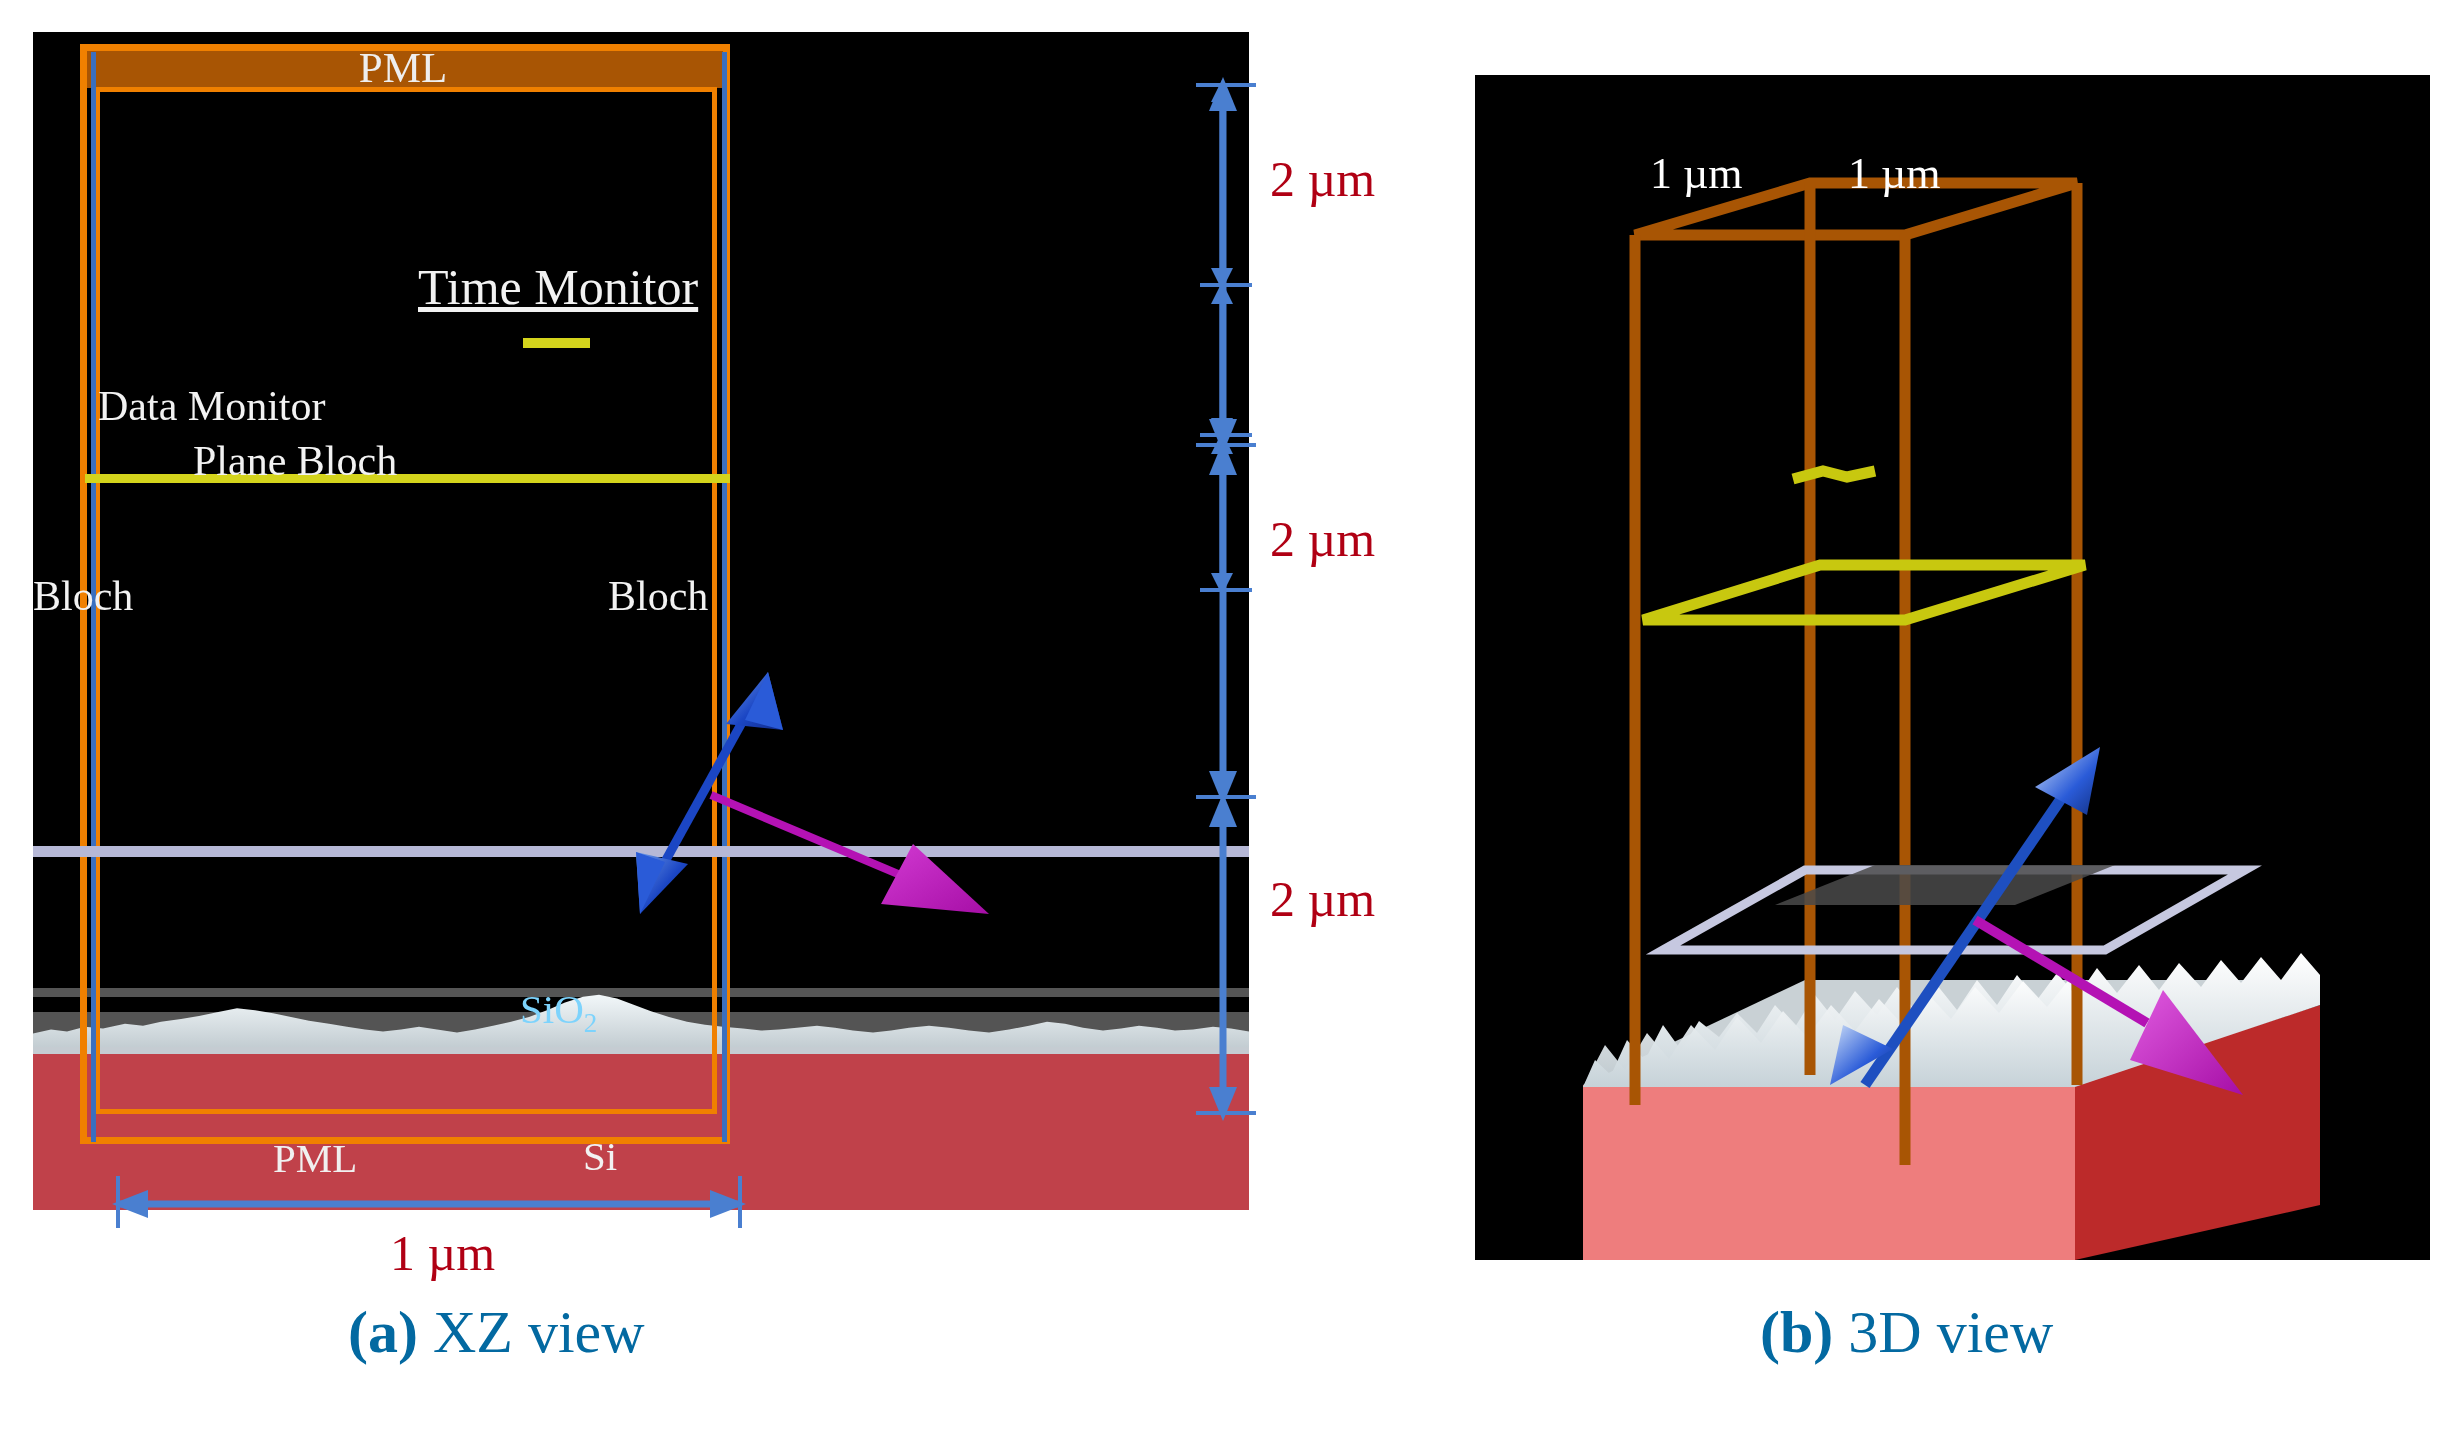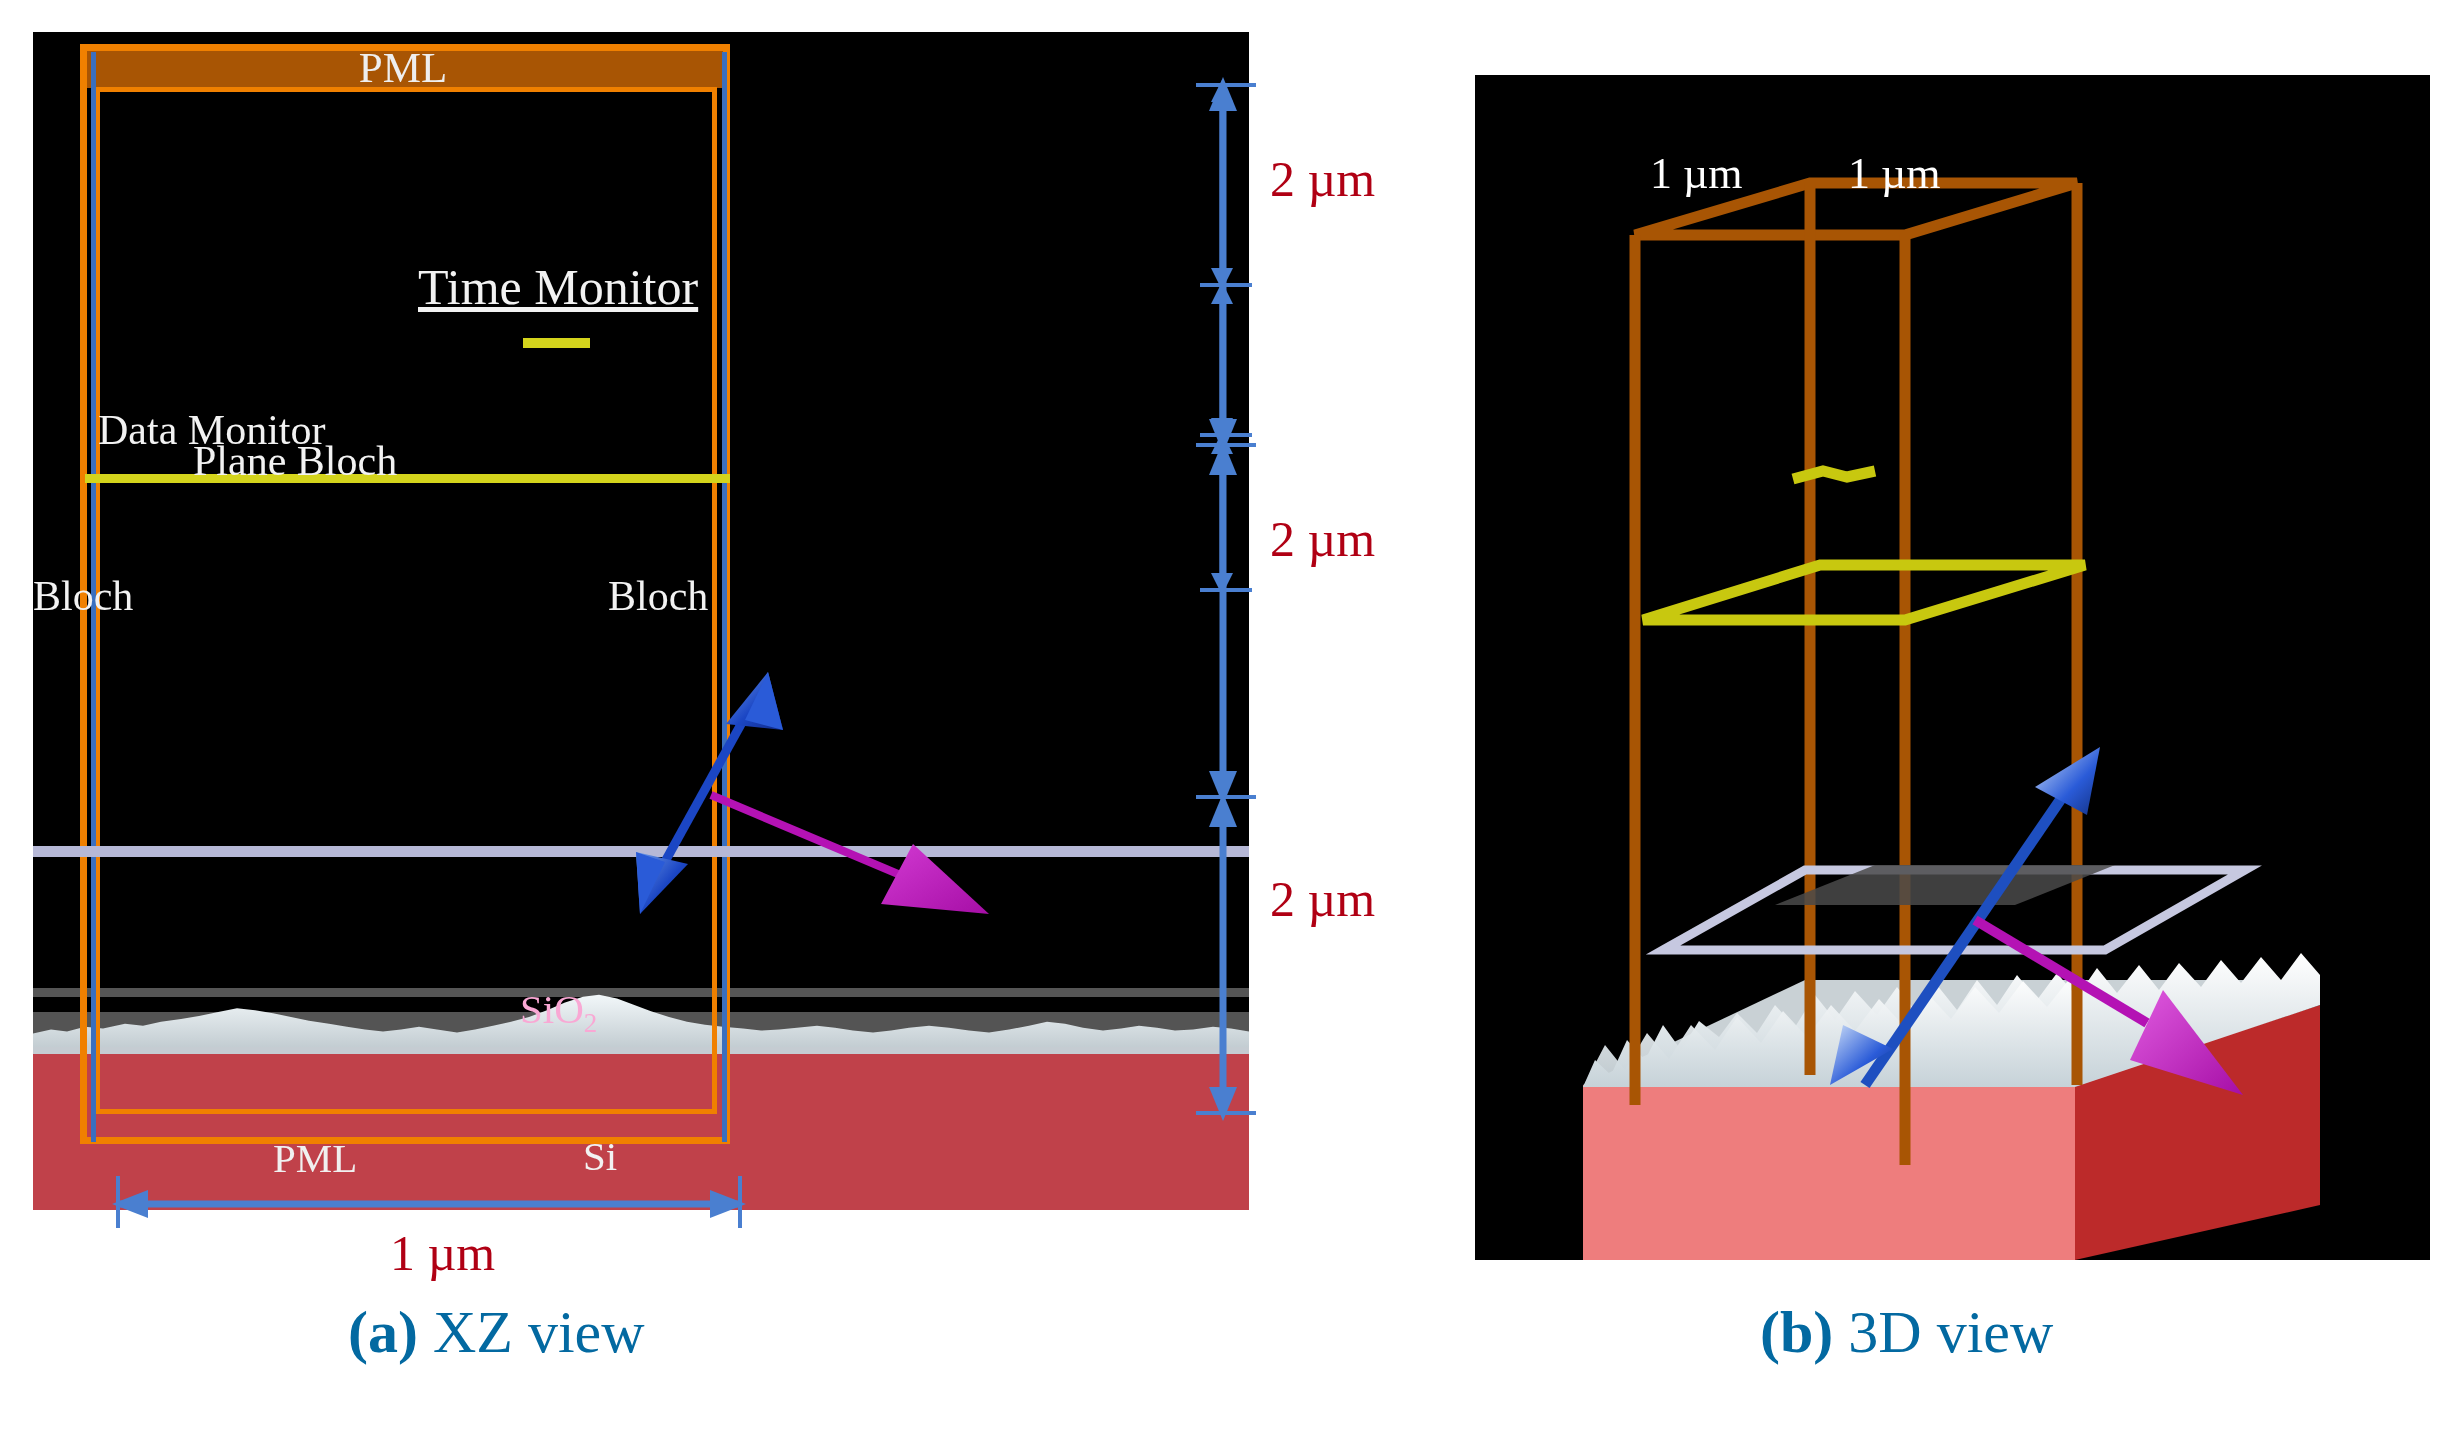--- a/index.html
+++ b/index.html
@@ -137,21 +137,21 @@
     left: 510px;
     top: 1100px;
     color: #f2f2f2;
     font-size: 41px;
     margin-left: 40px;
   }
   .label-sio2 {
     position: absolute;
     left: 487px;
     top: 953px;
-    color: #f9a8d4;
+    color: #7dd3fc;
     font-size: 41px;
   }
   .label-sio2 sub {
     font-size: 27px;
   }
   .label-time-monitor {
     position: absolute;
     left: 385px;
     top: 226px;
     color: #f2f2f2;
@@ -165,21 +165,20 @@
     width: 67px;
     height: 10px;
     background: #d4d41c;
   }
   .label-data-monitor {
     position: absolute;
     left: 65px;
     top: 350px;
     color: #f2f2f2;
     font-size: 42px;
-    margin-top: 24px;
   }
   .data-monitor-line {
     position: absolute;
     left: 52px;
     top: 442px;
     width: 645px;
     height: 9px;
     background: #d4d41c;
   }
   .label-bloch-left {

